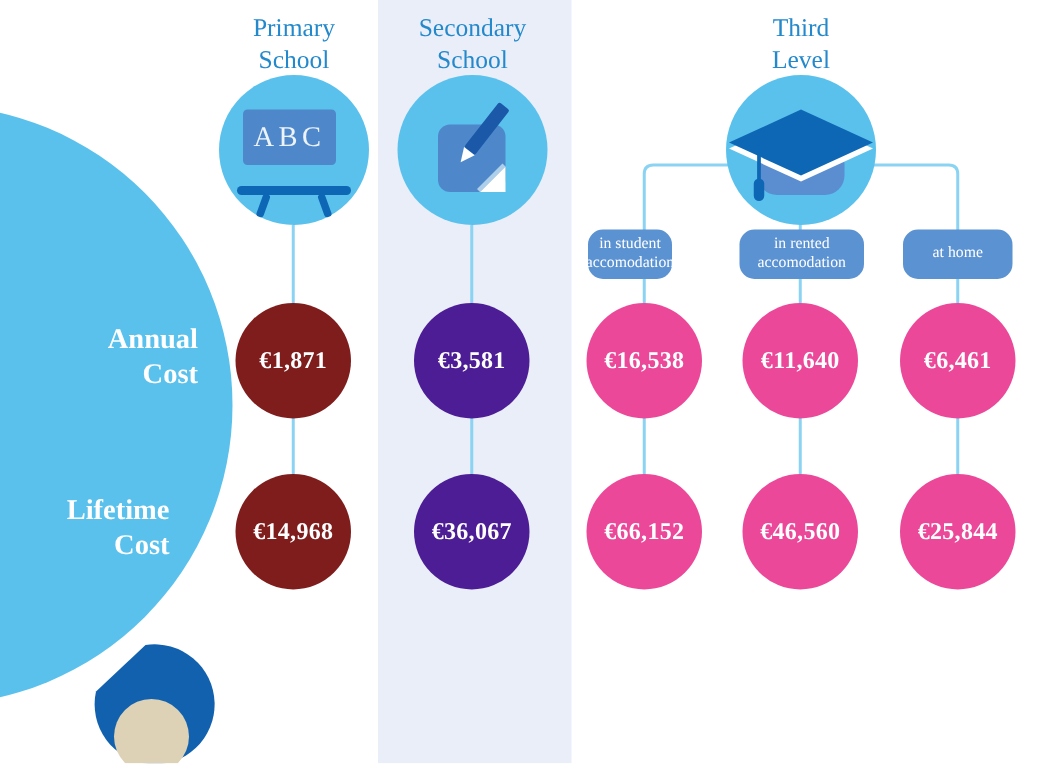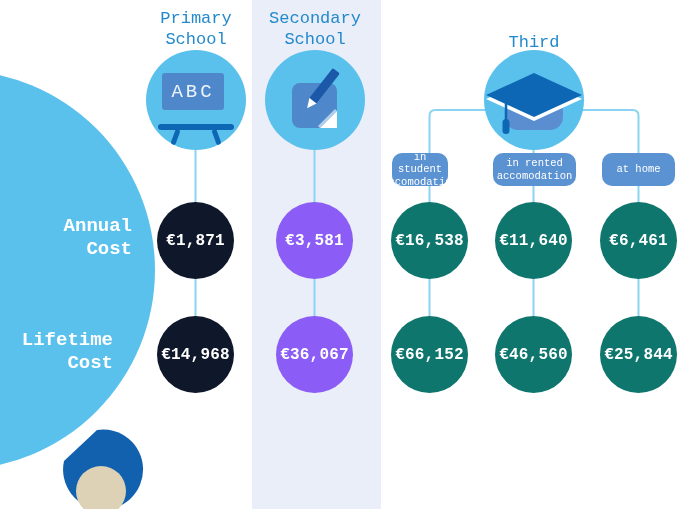--- a/index.html
+++ b/index.html
@@ -1,27 +1,27 @@
 <!DOCTYPE html>
 <html><head>
 <meta charset="utf-8">
 <style>
   html,body{margin:0;padding:0;background:#fff;}
   .stage{position:relative;width:700px;height:509px;overflow:hidden;background:#ffffff;
-         font-family:Liberation Mono, monospace;}
+         font-family:Liberation Serif, serif;}
   .abs{position:absolute;}
 
   
   .band{left:252px;top:0;width:129px;height:509px;background:#e9eef8;z-index:0;}
   .hero{left:-245px;top:70px;width:400px;height:400px;border-radius:50%;background:#5ac1ed;z-index:1;}
   .lines{left:0;top:0;z-index:2;}
 
   
   .header{top:8px;width:140px;text-align:center;color:#2389cc;font-size:17px;line-height:21px;z-index:3;}
-  .h-primary{left:126px;} .h-secondary{left:245px;} .h-third{left:464px;margin-top:24px;}
+  .h-primary{left:126px;} .h-secondary{left:245px;} .h-third{left:464px;}
 
   
   .rowlabel{left:0;width:113px;text-align:right;color:#ffffff;font-weight:700;
             font-size:19px;line-height:23px;z-index:3;}
   .rl-annual{top:215px;padding-left:19px;} .rl-lifetime{top:329px;}
 
   
   .icon-circle{width:100px;height:100px;border-radius:50%;background:#5ac1ed;z-index:3;}
   .ic-primary{left:146px;top:50px;} .ic-secondary{left:265px;top:50px;} .ic-third{left:484px;top:50px;}
   .icon-circle svg{position:absolute;left:0;top:0;}
@@ -36,21 +36,21 @@
 
   
   .pill{top:153px;height:33px;background:#5b92d2;border-radius:10px;color:#fff;
         font-size:10.5px;line-height:12.5px;display:flex;flex-direction:column;
         align-items:center;justify-content:center;text-align:center;z-index:3;}
   .p-student{left:392px;width:56px;} .p-rented{left:493px;width:83px;} .p-home{left:602px;width:73px;}
 
   
   .vc{width:77px;height:77px;border-radius:50%;display:flex;align-items:center;justify-content:center;
       color:#ffffff;font-size:16px;font-weight:700;letter-spacing:.2px;z-index:3;}
-  .vc-light{background:#0f172a;} .vc-mid{background:#8b5cf6;} .vc-navy{background:#0f766e;}
+  .vc-light{background:#7f1d1d;} .vc-mid{background:#4c1d95;} .vc-navy{background:#ec4899;}
   .r-annual{top:202px;} .r-lifetime{top:316px;align-items:center;}
   .c1{left:157px;} .c2{left:276px;} .c3{left:391px;} .c4{left:495px;} .c5{left:600px;}
 </style>
 </head>
 <body>
 
 <div class="stage">
 
   <div class="abs band"></div>
   <div class="abs hero"></div>

